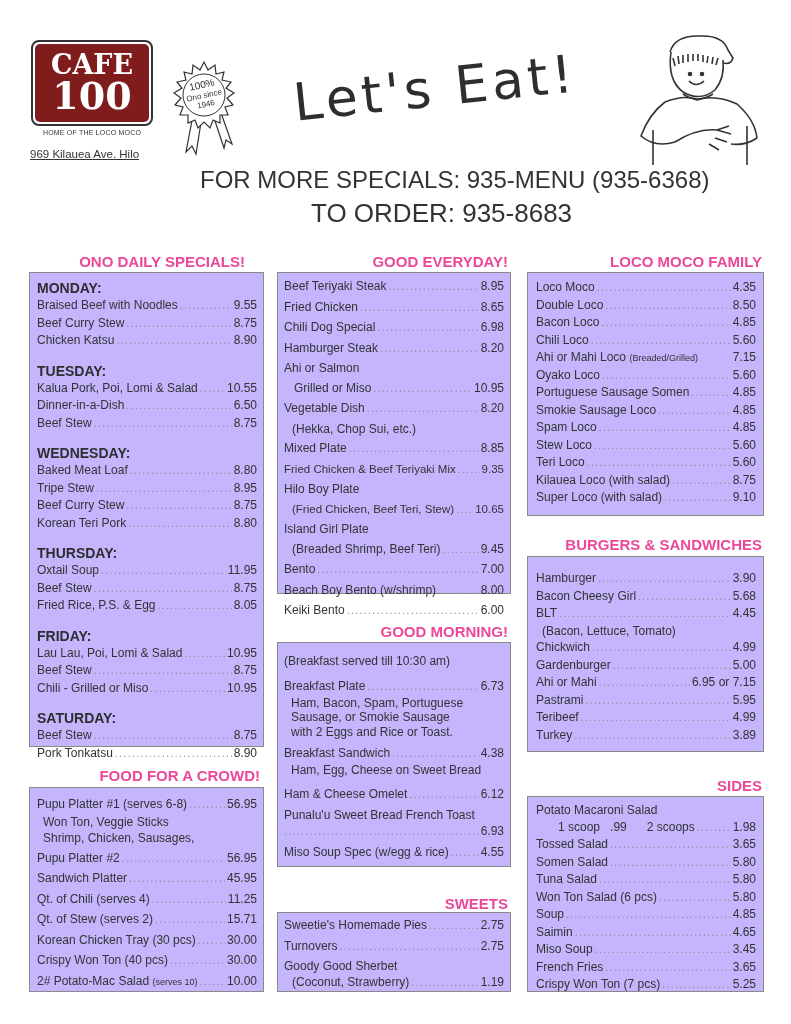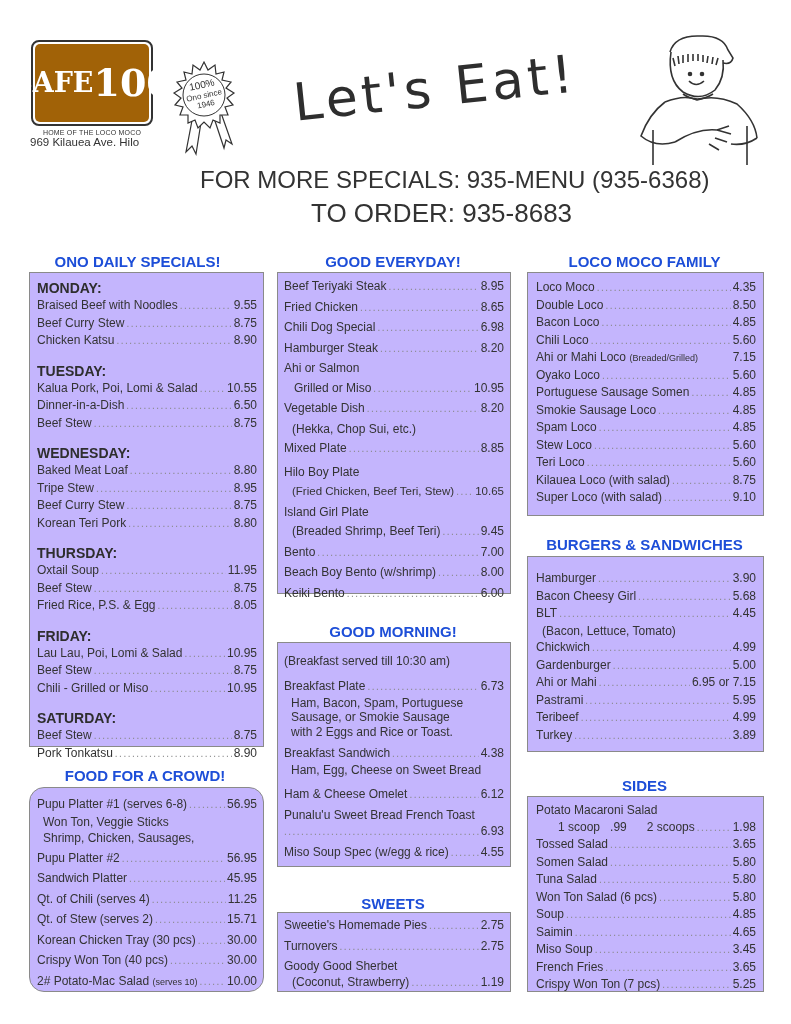--- a/index.html
+++ b/index.html
@@ -1,33 +1,33 @@
 <!DOCTYPE html>
 <html><head>
 <meta charset="utf-8">
 <style>
   html, body { margin: 0; padding: 0; background: #ffffff; }
   body { width: 791px; height: 1024px; position: relative; overflow: hidden; font-family: "Liberation Sans", sans-serif; color: #333333; }
   .abs { position: absolute; }
 
   
   .logo-box { left: 31px; top: 40px; width: 122px; height: 86px; border: 2px solid #333; border-radius: 8px; padding: 2px; box-sizing: border-box; }
-  .logo-inner { width: 100%; height: 100%; background: #a16207; border-radius: 5px; display: flex; flex-direction: row; align-items: center; justify-content: center; }
+  .logo-inner { width: 100%; height: 100%; background: #7f1d1d; border-radius: 5px; display: flex; flex-direction: column; align-items: center; justify-content: center; }
   .logo-cafe { color: #fff; font-family: "DejaVu Serif", serif; font-weight: bold; font-size: 27px; line-height: 26px; letter-spacing: 0px; }
   .logo-100 { color: #fff; font-family: "DejaVu Serif", serif; font-weight: bold; font-size: 38px; line-height: 36px; }
   .logo-tag { left: 31px; top: 129px; width: 122px; text-align: center; font-size: 7px; color: #333; letter-spacing: 0.2px; }
-  .address { left: 30px; top: 136px; font-size: 11.5px; color: #333; }
+  .address { left: 30px; top: 148px; font-size: 11.5px; color: #333; text-decoration: underline; }
   .badge { left: 168px; top: 60px; width: 72px; height: 100px; }
   .lets-eat { left: 285px; top: 48px; width: 300px; height: 80px; }
   .kid { left: 605px; top: 30px; width: 170px; height: 140px; }
   .specials-line { left: 200px; top: 166px; font-size: 24px; color: #333; white-space: nowrap; }
   .order-line { left: 311px; top: 198px; font-size: 26px; color: #333; white-space: nowrap; }
 
   
-  .sec-title { position: absolute; font-weight: bold; font-size: 15px; color: #1d4ed8; text-align: center; white-space: nowrap; }
+  .sec-title { position: absolute; font-weight: bold; font-size: 15px; color: #ec4899; text-align: right; white-space: nowrap; }
   .box { position: absolute; border: 1.5px solid #8a8a8a; box-sizing: border-box; background: #c4b5fd; }
   .box-content { padding: 4px 6px 0 7px; }
   .row { display: flex; align-items: baseline; font-size: 12px; line-height: 16.5px; color: #333; white-space: nowrap; }
   .row .name { flex: 0 0 auto; }
   .row .dots { flex: 1 1 auto; overflow: hidden; color: #888; letter-spacing: 1.5px; font-size: 10px; margin: 0 2px; }
   .row .dots::before { content: "................................................................................................................"; }
   .row .price { flex: 0 0 auto; }
   .row .small { font-size: 9px; }
   .sub { font-size: 12px; line-height: 16.5px; color: #333; padding-left: 10px; white-space: nowrap; }
   .day { font-weight: bold; font-size: 14px; color: #2e2e2e; margin-top: 9px; line-height: 18px; }
@@ -187,21 +187,21 @@
       </div>
     <div class="row">
         <span class="name">Pork Tonkatsu</span>
         <span class="dots"></span>
         <span class="price">8.90</span>
       </div>
   </div>
 </div>
 
 <div class="sec-title" style="left:30px; top:767px; width:230px;">FOOD FOR A CROWD!</div>
-<div class="box" style="left:29px; top:787px; width:235px; height:205px;border-radius:15px;">
+<div class="box" style="left:29px; top:787px; width:235px; height:205px;">
   <div class="box-content" style="padding-top:8px;">
     <div class="row">
         <span class="name">Pupu Platter #1 (serves 6-8)</span>
         <span class="dots"></span>
         <span class="price">56.95</span>
       </div>
     <div class="sub" style="padding-left:6px;">Won Ton, Veggie Sticks</div>
     <div class="sub" style="padding-left:6px;">Shrimp, Chicken, Sausages,</div>
     <div class="gap-s"></div>
     <div class="row">
@@ -288,20 +288,25 @@
       </div>
     <div class="gap-s"></div>
     <div class="sub" style="padding-left:8px;">(Hekka, Chop Sui, etc.)</div>
     <div class="gap-s"></div>
     <div class="row">
         <span class="name">Mixed Plate</span>
         <span class="dots"></span>
         <span class="price">8.85</span>
       </div>
     <div class="gap-s"></div>
+    <div class="row" style="font-size:11.5px;">
+        <span class="name">Fried Chicken &amp; Beef Teriyaki Mix</span>
+        <span class="dots"></span>
+        <span class="price">9.35</span>
+      </div>
     <div class="gap-s"></div>
     <div class="row">
         <span class="name">Hilo Boy Plate</span>
       </div>
     <div class="gap-s"></div>
     <div class="row" style="padding-left:8px; font-size:11.5px;">
         <span class="name">(Fried Chicken, Beef Teri, Stew)</span>
         <span class="dots"></span>
         <span class="price">10.65</span>
       </div>

